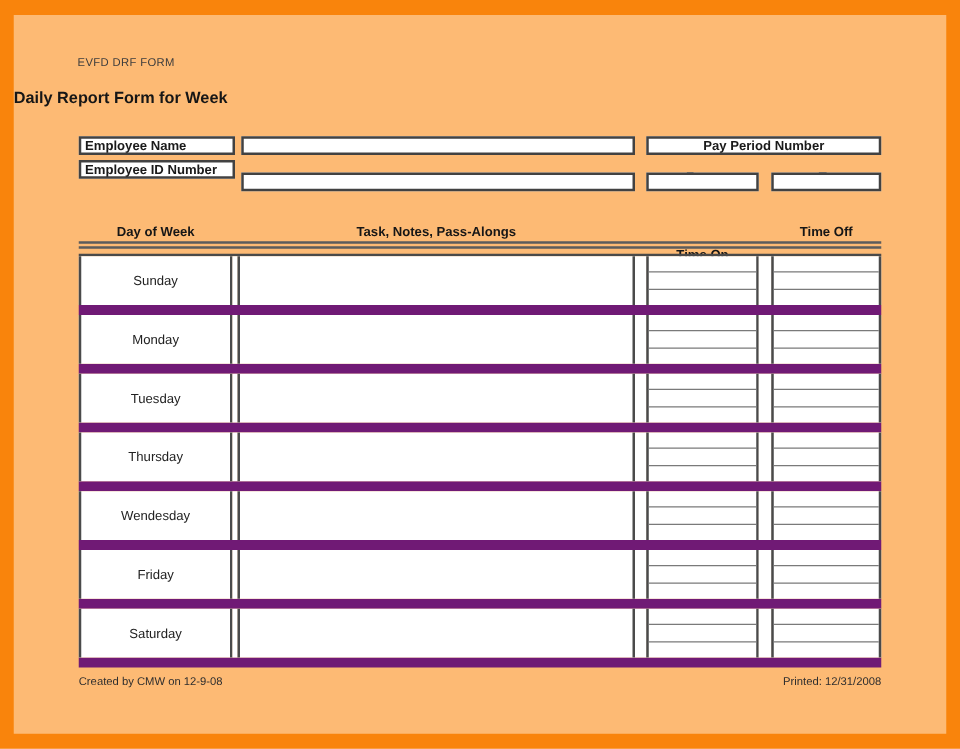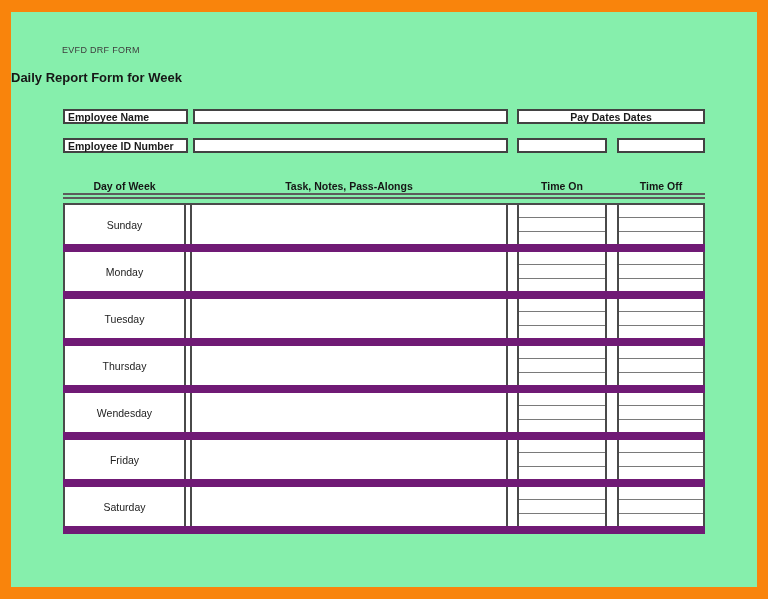--- a/index.html
+++ b/index.html
@@ -8,21 +8,21 @@
     width: 768px;
     height: 599px;
     background: #F9840C;
     font-family: "Liberation Sans", sans-serif;
     overflow: hidden;
   }
   .page {
     position: absolute;
     left: 11px; top: 12px;
     width: 746px; height: 575px;
-    background: #86efac;
+    background: #fdba74;
   }
   .brand {
     position: absolute;
     left: 51px; top: 33px;
     font-size: 9px;
     letter-spacing: 0.3px;
     color: #3d3d3d;
   }
   .title {
     position: absolute;
@@ -45,21 +45,21 @@
     align-items: center;
     font-size: 10.5px;
     font-weight: bold;
     color: #1a1a1a;
     padding-left: 3px;
   }
   .label-box.centered { justify-content: center; padding-left: 0; }
   .name-label  { left: 52px;  top: 97px;  width: 125px; }
   .name-input  { left: 182px; top: 97px;  width: 315px; }
   .pay-box     { left: 506px; top: 97px;  width: 188px; }
-  .id-label    { left: 52px;  top: 126px; width: 125px; text-align: right; }
+  .id-label    { left: 52px;  top: 116px; width: 125px; text-align: right; }
   .id-input    { left: 182px; top: 126px; width: 315px; }
   .from-input  { left: 506px; top: 126px; width: 90px; }
   .to-input    { left: 606px; top: 126px; width: 88px; }
   .fromto {
     position: absolute;
     top: 124px;
     height: 30px;
     text-align: center;
     font-size: 10.5px;
     font-weight: bold;
@@ -73,21 +73,21 @@
     left: 52px; top: 168px;
     width: 642px;
     display: flex;
     font-size: 10.5px;
     font-weight: bold;
     color: #161616;
   }
   .hc { text-align: center; }
   .h-day  { width: 123px; }
   .h-task { width: 318px; margin-left: 4px; }
-  .h-on   { width: 90px;  margin-left: 9px; }
+  .h-on   { width: 90px;  margin-left: 9px; margin-top: 18px; }
   .h-off  { width: 88px;  margin-left: 10px; }
 
   .dline {
     position: absolute;
     left: 52px; top: 181px;
     width: 642px;
     height: 2px;
     border-top: 2px solid #5c5c5c;
     border-bottom: 2px solid #5c5c5c;
   }
@@ -141,21 +141,21 @@
 <body>
 
 <div class="frame">
   <div class="page">
 
     <div class="brand">EVFD DRF FORM</div>
     <div class="title">Daily Report Form for Week</div>
 
     <div class="box label-box name-label">Employee Name</div>
     <div class="box name-input"></div>
-    <div class="box label-box centered pay-box">Pay Dates Dates</div>
+    <div class="box label-box centered pay-box">Pay Period Number</div>
 
     <div class="fromto from-lbl">From</div>
     <div class="fromto to-lbl">To</div>
 
     <div class="box label-box id-label">Employee ID Number</div>
     <div class="box id-input"></div>
     <div class="box from-input"></div>
     <div class="box to-input"></div>
 
     <div class="thead">
@@ -302,15 +302,19 @@
           </div>
     <div class="gap g10"></div>
     <div class="cell c-time off">
             <div class="slot"></div>
             <div class="slot"></div>
             <div class="slot"></div>
           </div>
   </div>
 </div>
 
+    <div class="footer">
+      <span>Created by CMW on 12-9-08</span>
+      <span>Printed: 12/31/2008</span>
+    </div>
 
   </div>
 </div>
 
 </body></html>

